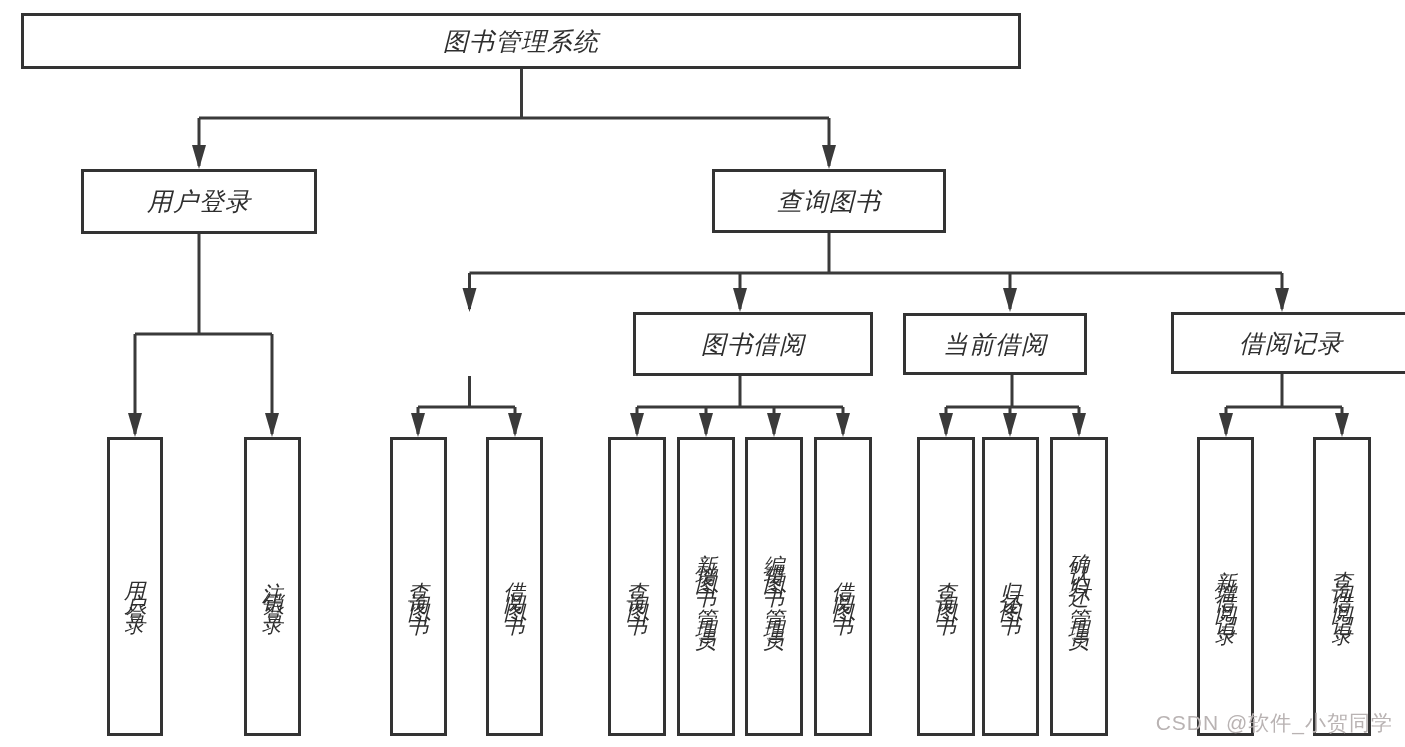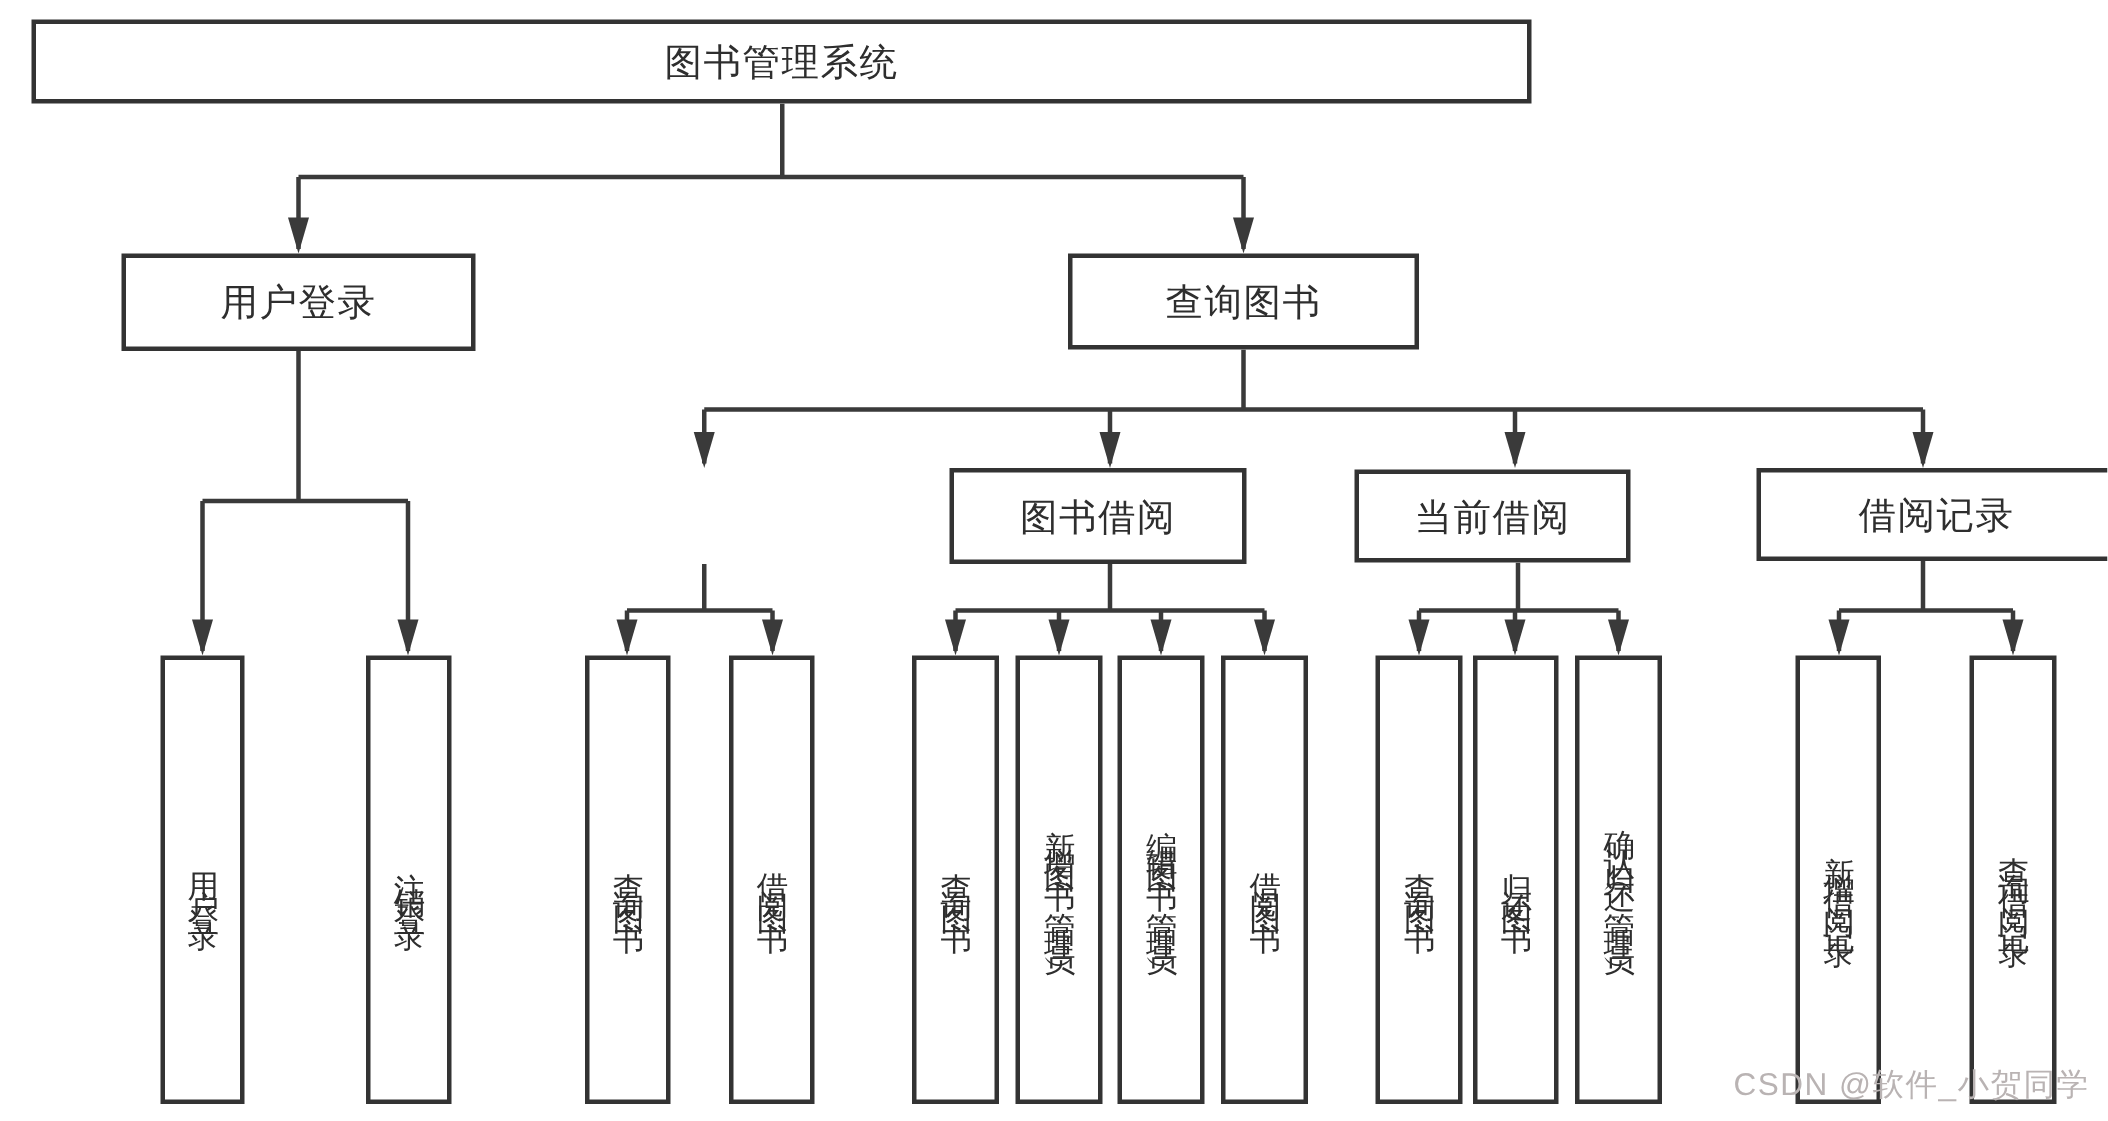--- a/index.html
+++ b/index.html
@@ -21,20 +21,21 @@
   .connectors .wire{stroke:var(--line);stroke-width:3;fill:none;}
   .connectors .arrow{fill:var(--line);stroke:none;}
   .node{
     position:absolute;
     box-sizing:border-box;
     background:var(--background);
     border:3px solid var(--box-border);
     display:flex;align-items:center;justify-content:center;
     color:var(--text);
     text-align:center;
+    font-style:italic;
   }
   .node.h{font-size:25px;letter-spacing:1px;white-space:nowrap;}
   .node.v .lbl{
     writing-mode:vertical-rl;
     text-orientation:mixed;
     font-size:21px;
     line-height:1;
     letter-spacing:11px;
   }
   .watermark{
@@ -92,21 +93,21 @@
     <span class="lbl">图书管理系统</span>
   </div>
 
   <div class="node h" style="left:81px;top:169px;width:236px;height:65px">
     <span class="lbl">用户登录</span>
   </div>
   <div class="node h" style="left:712px;top:169px;width:234px;height:64px">
     <span class="lbl">查询图书</span>
   </div>
 
-  <div class="node h" style="left:633px;top:312px;width:198px;height:64px">
+  <div class="node h" style="left:633px;top:312px;width:240px;height:64px">
     <span class="lbl">图书借阅</span>
   </div>
   <div class="node h" style="left:903px;top:313px;width:184px;height:62px">
     <span class="lbl">当前借阅</span>
   </div>
   <div class="node h" style="left:1171px;top:312px;width:240px;height:62px">
     <span class="lbl">借阅记录</span>
   </div>
 
   <div class="node v" style="left:107px;top:437px;width:56px;height:299px">

